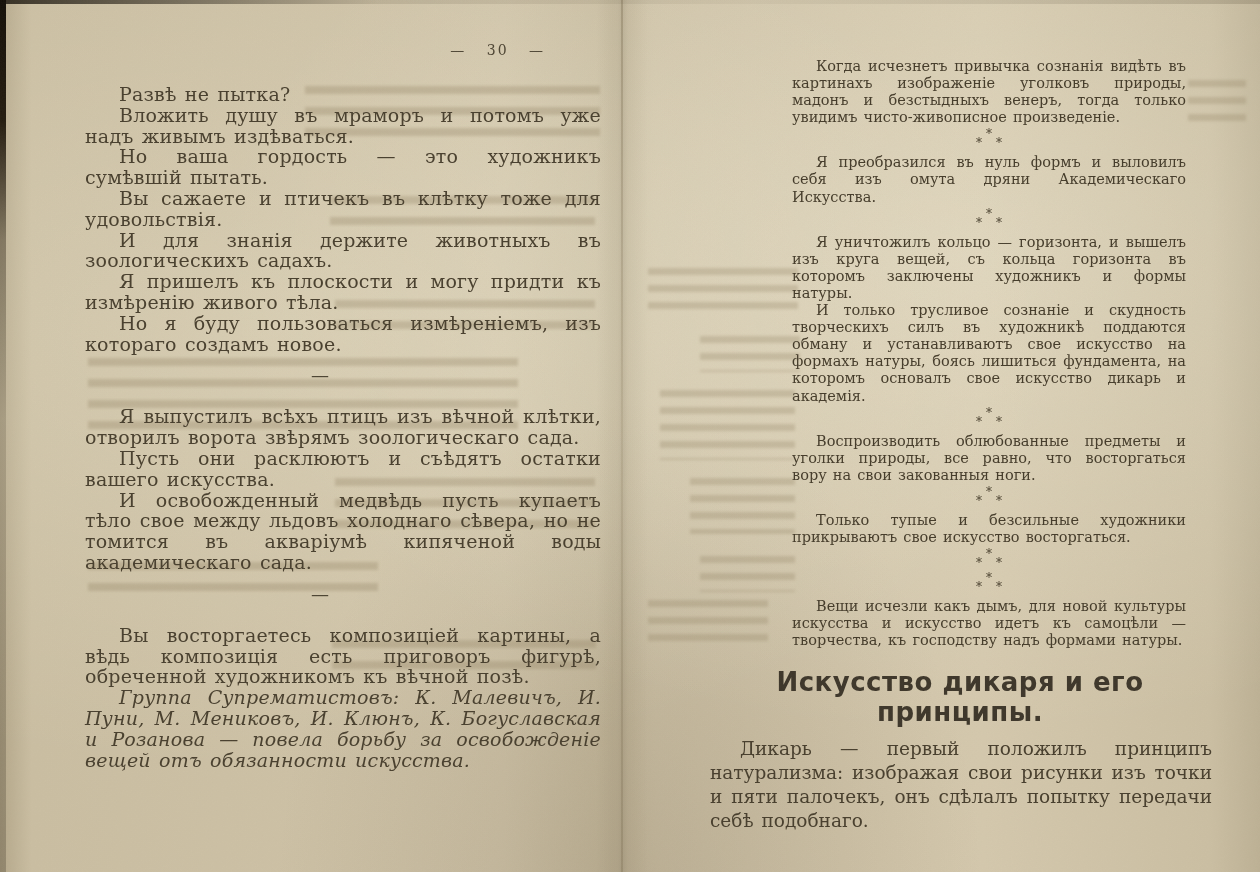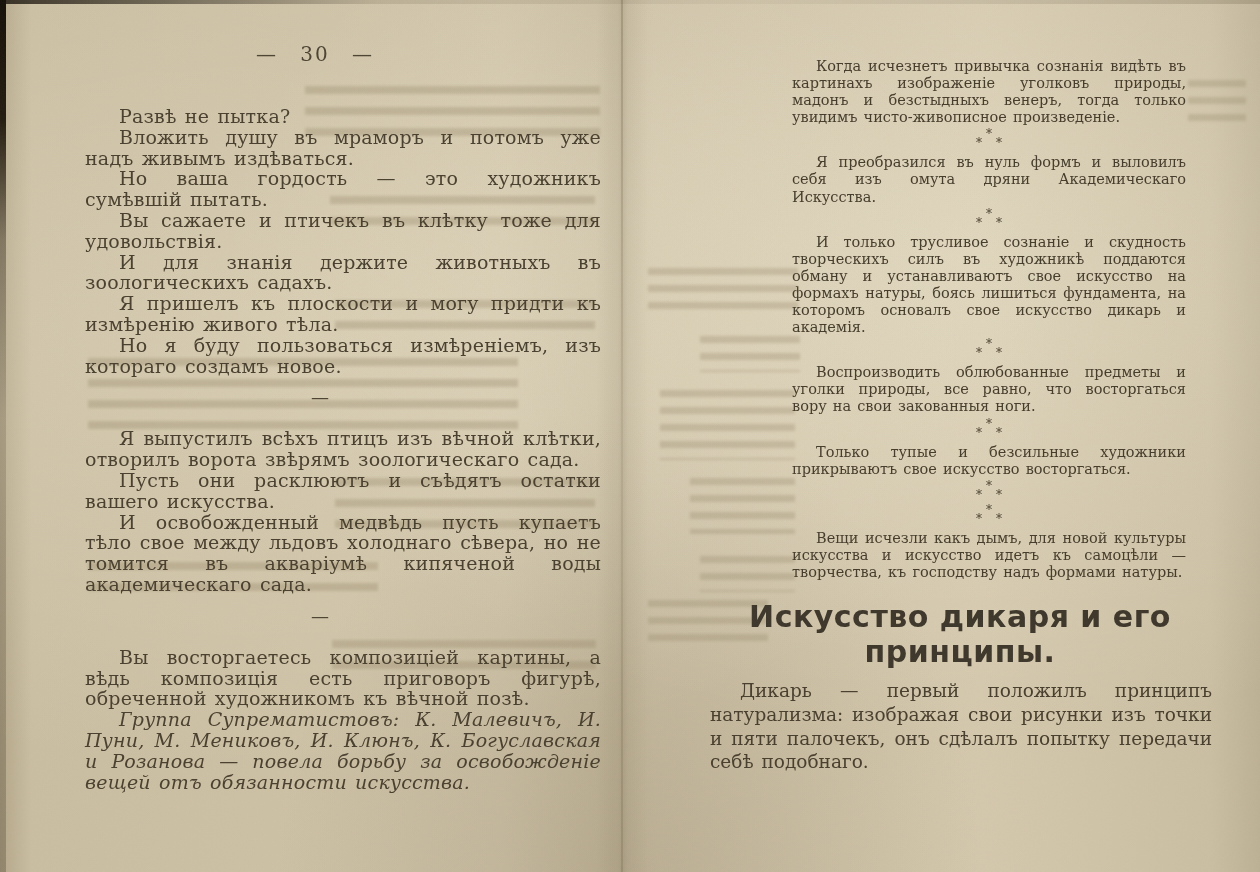--- a/index.html
+++ b/index.html
@@ -34,49 +34,49 @@
   }
   .grain { position: absolute; left: 0; top: 0; z-index: 6; pointer-events: none; opacity: 0.55; }
   
   .ghost { position: absolute; z-index: 1; }
   .gl { background: repeating-linear-gradient(180deg, rgba(141,126,94,0.55) 0px 8px, rgba(141,126,94,0) 8px 21px); filter: blur(1.5px); opacity: .55; }
   .gr { background: repeating-linear-gradient(180deg, rgba(141,126,94,0.55) 0px 7px, rgba(141,126,94,0) 7px 17px); filter: blur(1.4px); opacity: .5; }
   
   .page { position: absolute; z-index: 2; }
   .page-left { left: 85px; top: 42px; width: 516px; }
   .pageno {
-    text-align: center; padding-right: 56px; font-size: 20px; color: #4c4433;
+    text-align: right; padding-right: 56px; font-size: 14px; color: #4c4433;
     letter-spacing: 2px; word-spacing: 14px;
   }
   .page-left p {
     margin: 0; font-size: 19px; line-height: 20.8px; text-align: justify;
     text-indent: 34px; color: #483f2e; word-spacing: 2px; letter-spacing: 0.2px;
   }
-  .page-left p.first { margin-top: 40px; }
+  .page-left p.first { margin-top: 26px; }
   .page-left p.italic { font-style: italic; }
   .dash-sep {
     text-align: center; padding-right: 46px; margin: 12px 0 20px;
     font-size: 18px; line-height: 20px; color: #4c4433;
   }
   
   .page-right { left: 622px; top: 0; width: 638px; padding-top: 58px; }
   .col-small { margin-left: 170px; width: 394px; }
   .col-small p {
     margin: 0; font-size: 14.5px; line-height: 17.1px; text-align: justify;
     text-indent: 24px; color: #443b2a; word-spacing: 1.5px;
   }
   .r { font-style: normal; }
   .i { }
   .asterism { text-align: center; margin: 4px 0 6px; color: #443b2a; }
   .asterism .a1 { display: block; font-size: 12px; line-height: 9px; }
   .asterism .a2 { display: block; font-size: 12px; line-height: 9px; letter-spacing: 5px; padding-left: 5px; }
   .chapter {
     margin: 18px 50px 10px 88px; text-align: center;
     font-family: "DejaVu Sans", "Liberation Sans", sans-serif;
-    font-weight: 700; font-size: 30px; letter-spacing: 0.5px; color: #3d362a;
+    font-weight: 700; font-size: 26px; letter-spacing: 0.5px; color: #3d362a;
   }
   .col-body { margin-left: 88px; width: 502px; }
   .col-body p {
     margin: 0; font-size: 18.5px; line-height: 23.8px; text-align: justify;
     text-indent: 30px; color: #473e2d; word-spacing: 2px;
   }
 </style>
 </head>
 <body>
 
@@ -125,20 +125,21 @@
           <span class="a2">* *</span>
         </div>
 
       <p><span class="r">Я преобразился </span><span class="i">въ нуль формъ</span><span class="r"> и выловилъ себя </span><span class="i">изъ омута дряни Академическаго Искусства.</span></p>
 
       <div class="asterism">
           <span class="a1">*</span>
           <span class="a2">* *</span>
         </div>
 
+      <p><span class="r">Я уничтожилъ кольцо — горизонта, и вышелъ изъ круга вещей, съ кольца горизонта въ которомъ заключены художникъ и формы натуры.</span></p>
       <p><span class="r">И только </span><span class="i">трусливое сознаніе</span><span class="r"> и скудность творческихъ силъ въ художникѣ поддаются обману и устанавливаютъ </span><span class="i">свое искусство на формахъ натуры,</span><span class="r"> боясь лишиться фундамента, на которомъ основалъ свое искусство </span><span class="i">дикарь и академія.</span></p>
 
       <div class="asterism">
           <span class="a1">*</span>
           <span class="a2">* *</span>
         </div>
 
       <p><span class="r">Воспроизводить облюбованные предметы и уголки природы, все равно, что восторгаться вору на свои закованныя ноги.</span></p>
 
       <div class="asterism">

